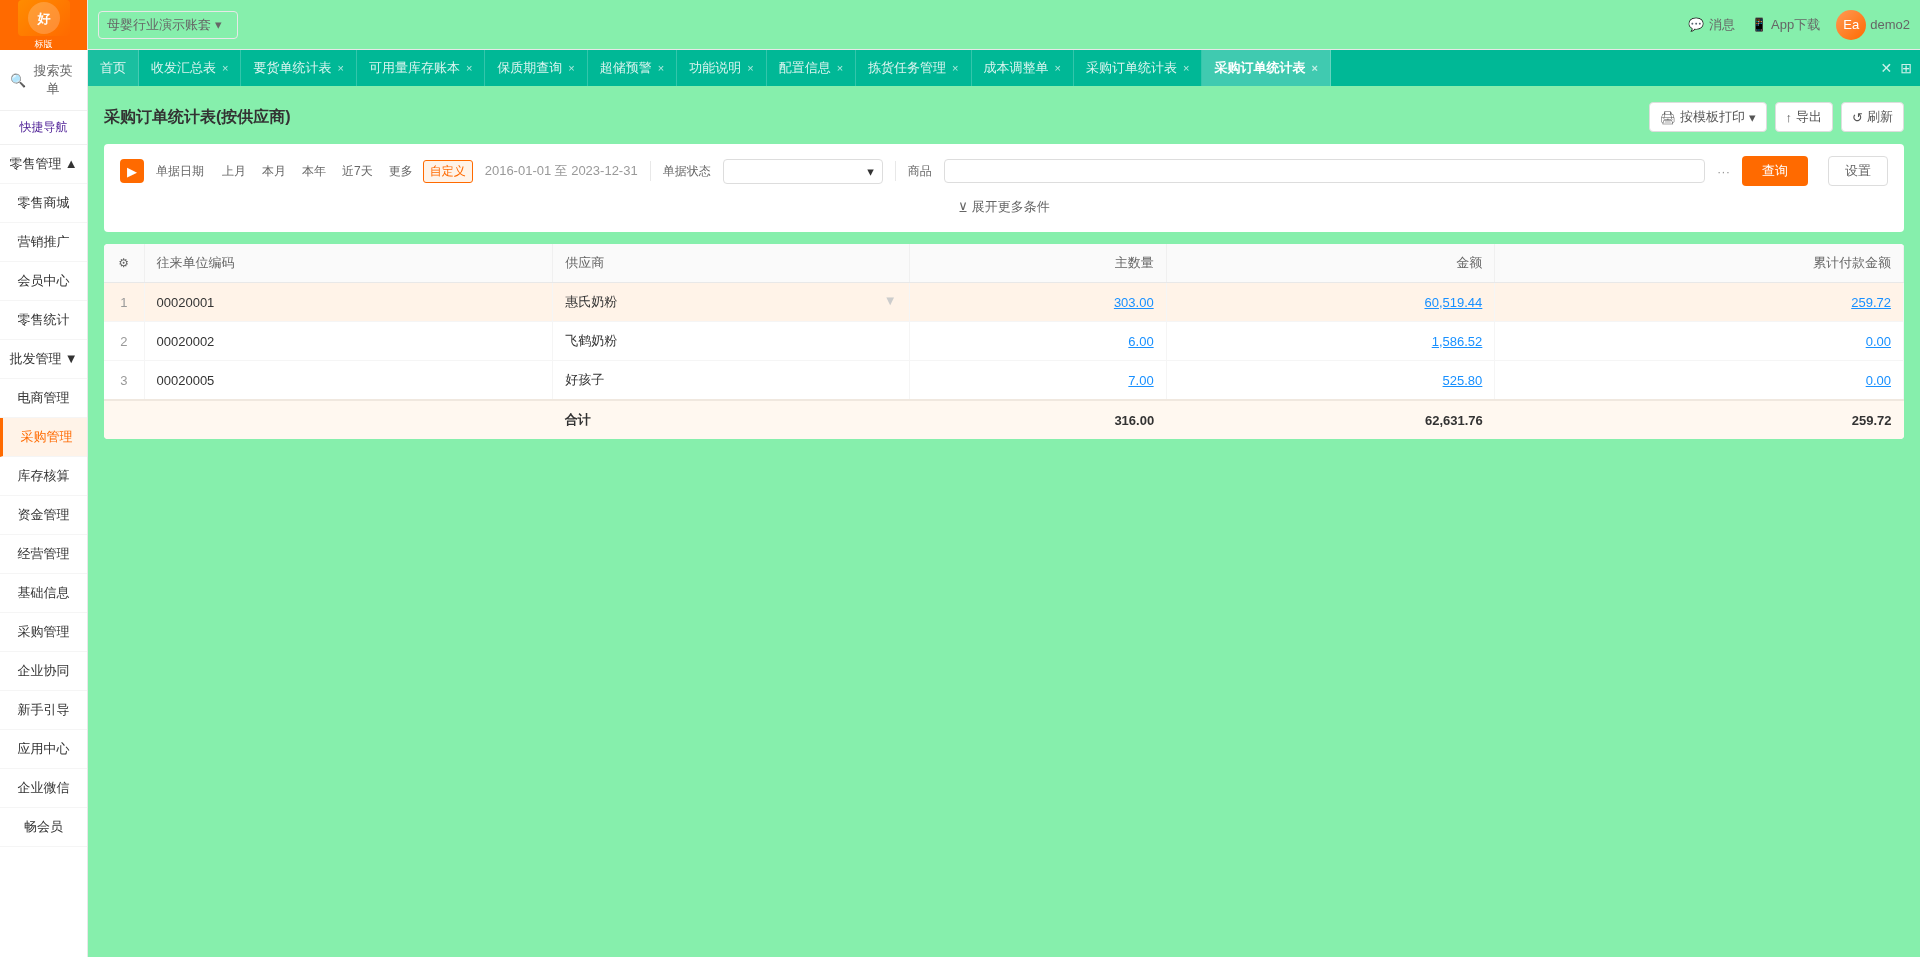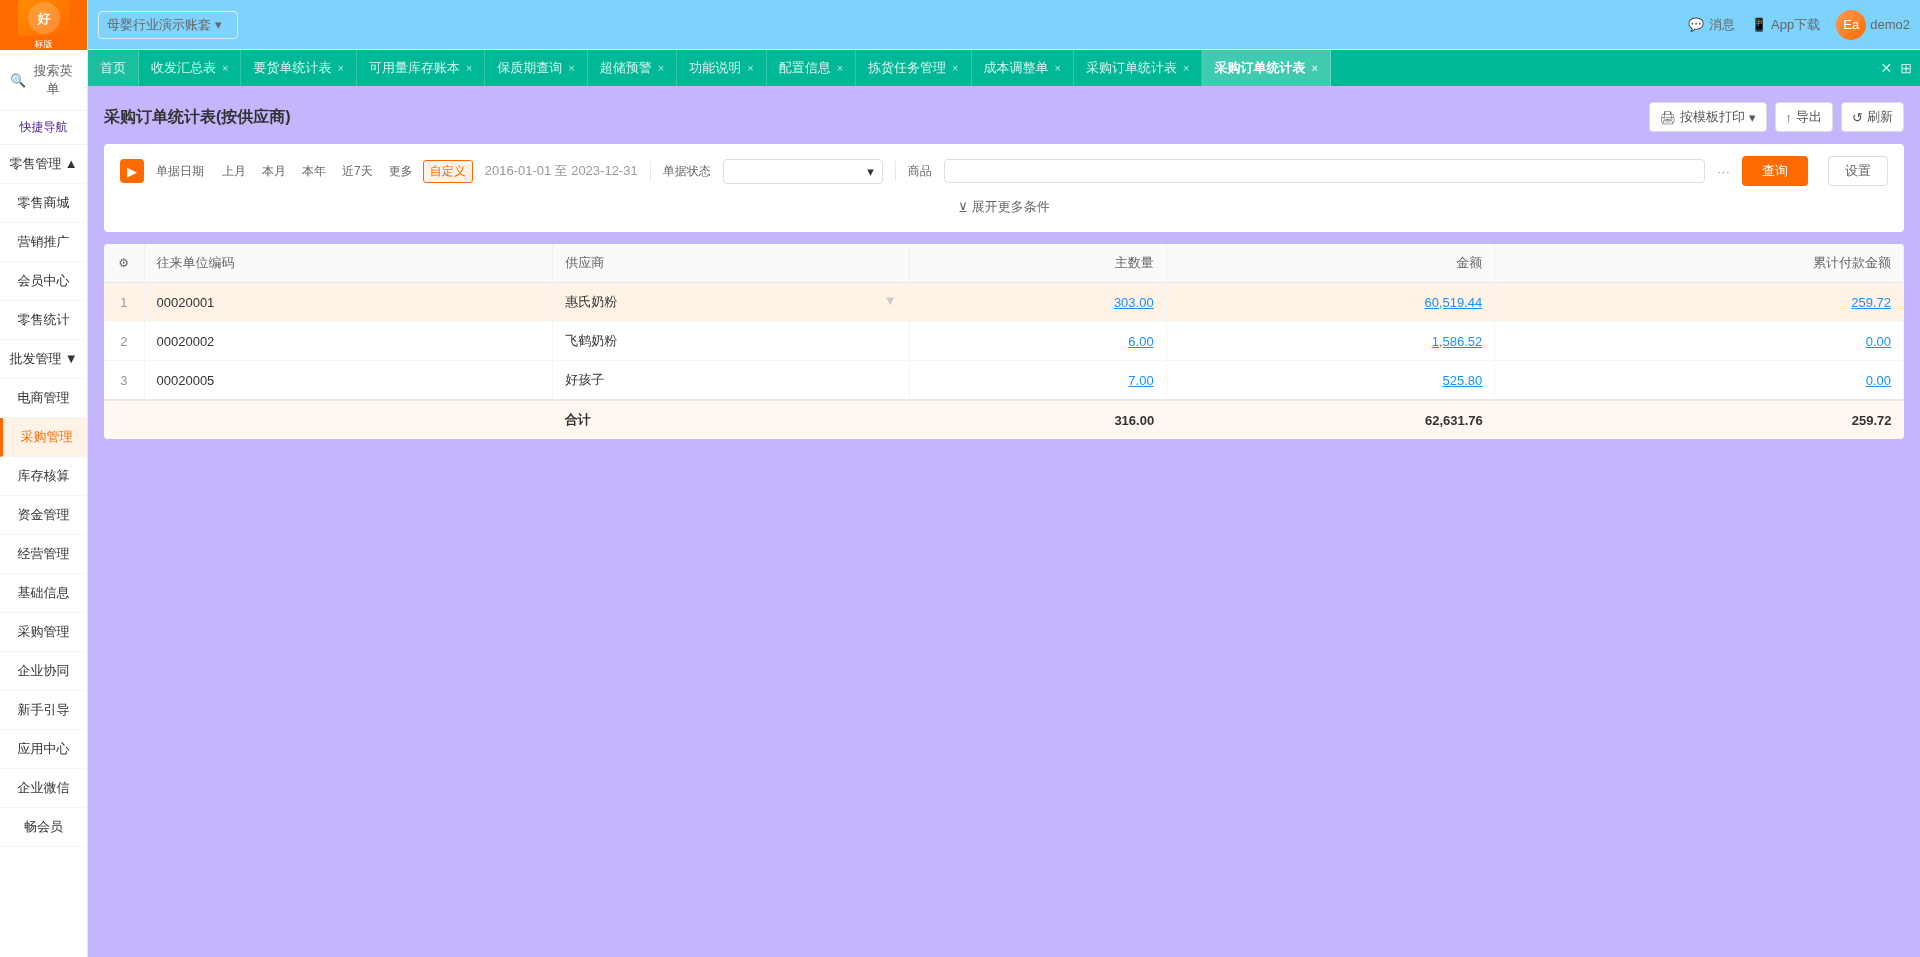--- a/index.html
+++ b/index.html
@@ -12,38 +12,38 @@
     .sidebar-search { padding: 8px 6px; border-bottom: 1px solid #f0f0f0; }
     .sidebar-search-btn { width: 100%; background: none; border: none; color: #666; font-size: 12px; cursor: pointer; display: flex; align-items: center; justify-content: center; gap: 3px; padding: 4px; }
     .sidebar-nav-item { padding: 10px 6px; text-align: center; color: #333; cursor: pointer; font-size: 12px; border-bottom: 1px solid #f5f5f5; position: relative; }
     .sidebar-nav-item.active { color: #ff6a00; background: #fff3e8; border-left: 3px solid #ff6a00; padding-left: 9px; }
     .sidebar-quick-nav { padding: 8px 6px; text-align: center; color: #4c1d95; font-size: 12px; cursor: pointer; border-bottom: 1px solid #f0f0f0; }
 
     
     .main-area { flex: 1; display: flex; flex-direction: column; overflow: hidden; }
 
     
-    .top-nav { height: 50px; background: #7dd3fc; display: flex; align-items: center; padding: 0 10px; border-bottom: 1px solid #e8e8e8; gap: 19px; }
+    .top-nav { height: 50px; background: #86efac; display: flex; align-items: center; padding: 0 10px; border-bottom: 1px solid #e8e8e8; gap: 19px; }
     .workspace-selector { display: flex; align-items: center; gap: 4px; padding: 4px 8px; border: 1px solid #e8e8e8; border-radius: 4px; cursor: pointer; color: #666; font-size: 12px; min-width: 140px; }
     .top-nav-right { margin-left: auto; display: flex; align-items: center; gap: 16px; }
     .top-nav-icon-btn { display: flex; align-items: center; gap: 4px; color: #666; cursor: pointer; font-size: 12px; }
     .user-avatar { width: 30px; height: 30px; border-radius: 50%; background: linear-gradient(135deg, #ff9a56, #ff6a00); display: flex; align-items: center; justify-content: center; color: white; font-size: 12px; }
 
     
     .tab-bar { height: 36px; background: #00b896; display: flex; align-items: stretch; overflow-x: auto; flex-shrink: 0; }
     .tab-bar::-webkit-scrollbar { height: 0; }
     .tab-item { display: flex; align-items: center; padding: 4px 12px; gap: 4px; cursor: pointer; color: rgba(255,255,255,0.85); font-size: 12px; white-space: nowrap; border-right: 1px solid rgba(255,255,255,0.2); min-width: fit-content; }
     .tab-item.active { background: rgba(255,255,255,0.25); color: #fff; font-weight: bold; }
     .tab-item .tab-close { font-size: 11px; color: rgba(255,255,255,0.7); margin-left: 2px; }
     .tab-item.home { background: rgba(255,255,255,0.1); }
     .tab-bar-actions { margin-left: auto; display: flex; align-items: center; padding: 0 8px; gap: 8px; }
     .tab-bar-action { color: rgba(255,255,255,0.8); cursor: pointer; font-size: 14px; }
 
     
-    .content-area { flex: 1; overflow: auto; padding: 16px; background: #c4b5fd; }
+    .content-area { flex: 1; overflow: auto; padding: 16px; background: #86efac; }
 
     
     .page-header { display: flex; align-items: center; justify-content: space-between; margin-bottom: 12px; }
     .page-title { font-size: 16px; font-weight: bold; color: #333; }
     .page-actions { display: flex; align-items: center; gap: 8px; }
     .btn-template-print { display: flex; align-items: center; gap: 4px; padding: 5px 10px; border: 1px solid #ddd; border-radius: 4px; background: #fff; cursor: pointer; font-size: 12px; color: #555; }
     .btn-export { display: flex; align-items: center; gap: 4px; padding: 5px 10px; border: 1px solid #ddd; border-radius: 4px; background: #fff; cursor: pointer; font-size: 12px; color: #555; }
     .btn-refresh { display: flex; align-items: center; gap: 4px; padding: 5px 10px; border: 1px solid #ddd; border-radius: 4px; background: #fff; cursor: pointer; font-size: 12px; color: #555; }
 
     

